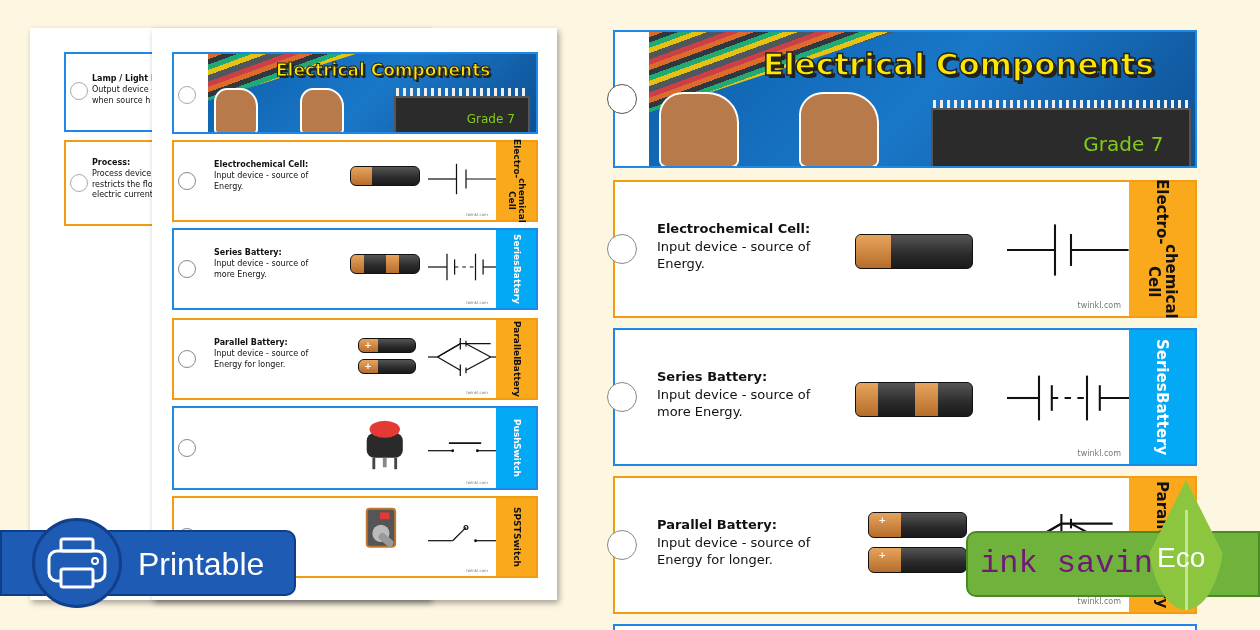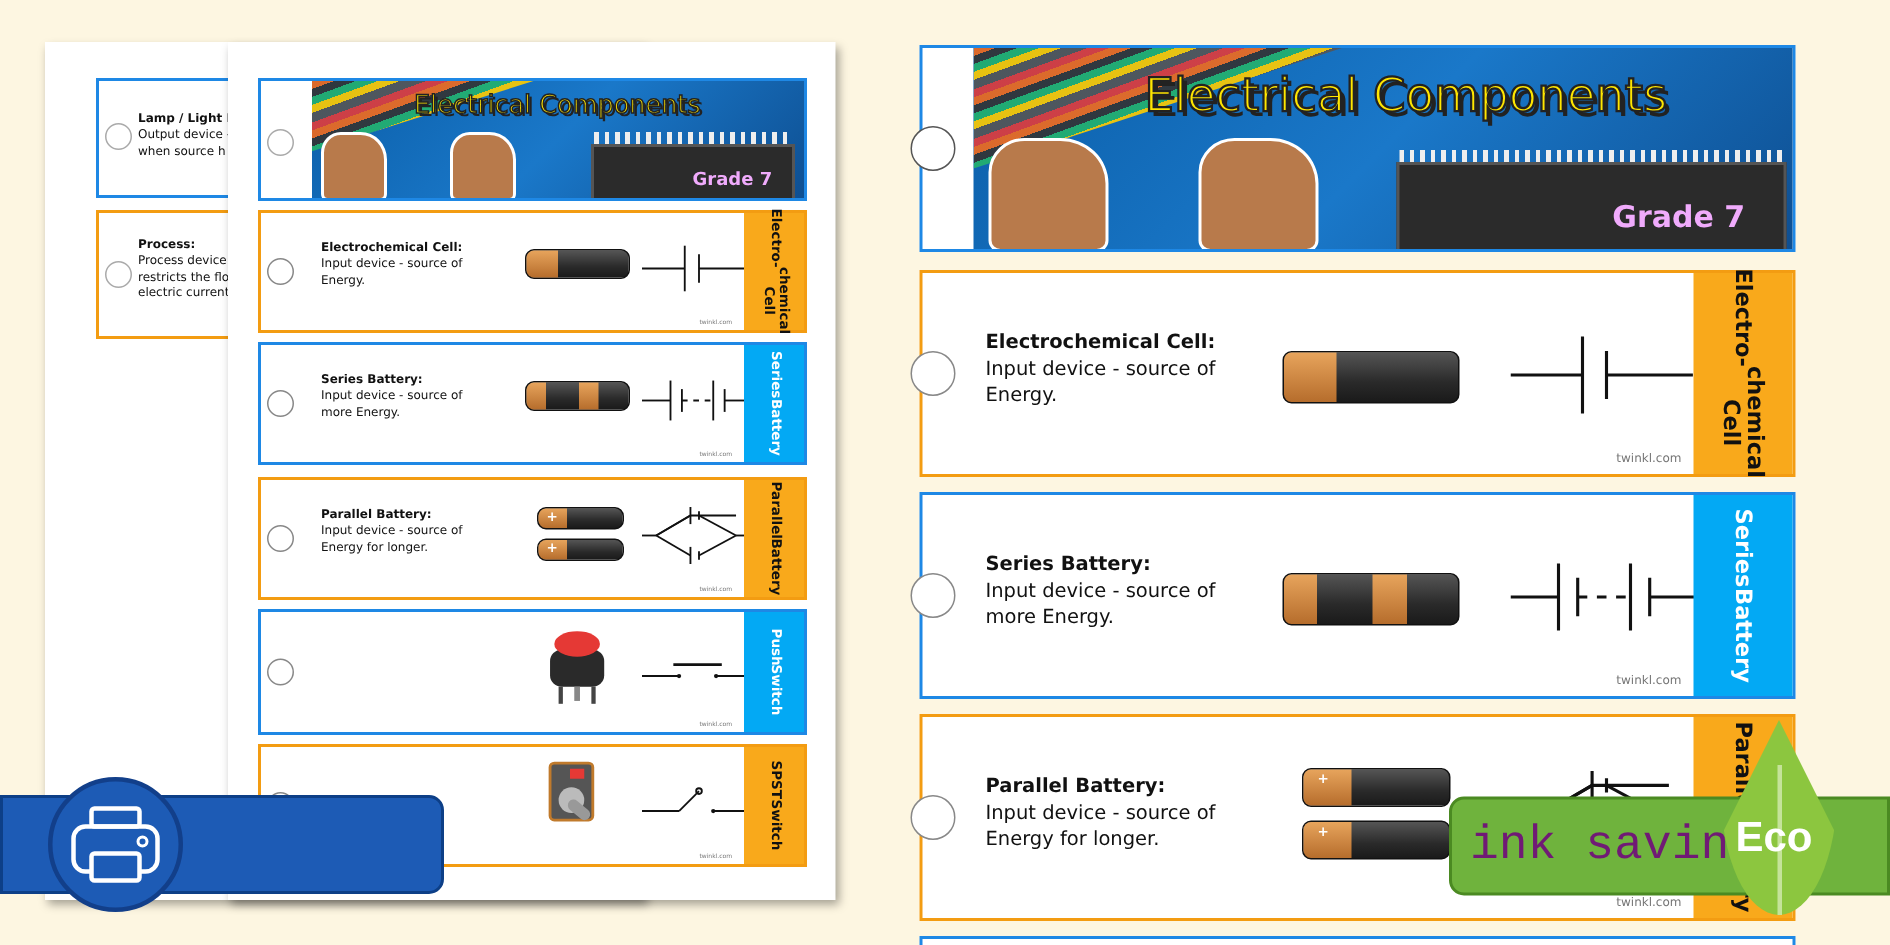--- a/index.html
+++ b/index.html
@@ -12,37 +12,37 @@
   .strip.orange{border-color:#f39c12}
   .strip.blue{border-color:#1e88e5}
   .hole{position:absolute;border:1.5px solid #aaa;border-radius:50%;background:#fff}
   .side-tab{position:absolute;top:0;right:0;bottom:0;display:flex;align-items:center;justify-content:center;writing-mode:vertical-rl;font-weight:bold;text-align:center;line-height:1.1}
   .side-tab.orange{background:#f9a91b;color:#111}
   .side-tab.blue{background:#03a9f4;color:#fff}
   .desc .t{font-weight:bold}
   .desc{color:#111;line-height:1.35}
   .wm{position:absolute;color:#777}
   .banner{position:absolute;background:linear-gradient(135deg,#0b5ea8 0%,#1a78c9 50%,#0e4f92 100%);overflow:hidden}
-  .banner .title{position:absolute;font-weight:normal;color:#ffe600;-webkit-text-stroke:1px #222;text-shadow:2px 2px 0 #222;white-space:nowrap}
+  .banner .title{position:absolute;font-weight:bold;color:#ffe600;-webkit-text-stroke:1px #222;text-shadow:2px 2px 0 #222;white-space:nowrap}
   .chip{position:absolute;background:#2b2b2b;border:2px solid #555}
-  .chip .grade{position:absolute;right:10%;bottom:18%;color:#f0abfc;font-weight:bold}
+  .chip .grade{position:absolute;right:10%;bottom:18%;color:#84cc16;font-weight:normal}
   .chip .pins{position:absolute;left:0;right:0;top:-10px;height:8px;background:repeating-linear-gradient(90deg,#eee 0 3px,transparent 3px 7px)}
   .wires{position:absolute;left:0;top:0;width:45%;height:60%;background:repeating-linear-gradient(160deg,#f26b1d 0 5px,#333 5px 10px,#23b26d 10px 15px,#ffcc00 15px 20px,#555 20px 26px,#e23b3b 26px 31px);opacity:.9;clip-path:polygon(0 0,100% 0,0 100%)}
   .hand{position:absolute;background:#b87a4b;border:2px solid #fff;border-radius:30% 40% 10% 10%}
   .battery{position:absolute;border-radius:6px;background:linear-gradient(180deg,#555,#2a2a2a 60%,#1a1a1a);border:1.5px solid #111}
   .battery .cap{position:absolute;left:0;top:0;bottom:0;background:linear-gradient(180deg,#e7a45c,#b66d2c);border-radius:5px 0 0 5px}
   .battery .plus{position:absolute;color:#fff;font-size:9px;font-weight:bold}
   .symbol{position:absolute}
   .badge-print{position:absolute;left:0;top:530px;width:296px;height:66px;background:#1d5bb5;border-radius:0 10px 10px 0;border:2px solid #0d3f87}
   .badge-print .circle{position:absolute;left:30px;top:-14px;width:90px;height:90px;border-radius:50%;background:#1d5bb5;border:3px solid #123f8a}
   .badge-print .lbl{position:absolute;left:136px;top:14px;color:#fff;font-size:32px;font-family:"Liberation Sans",sans-serif}
   .badge-eco{position:absolute;left:966px;top:531px;width:294px;height:66px;background:#6fb33d;border-radius:10px 0 0 10px;border:2px solid #4b8a22}
   .badge-eco .lbl{position:absolute;left:12px;top:12px;color:#701a75;font-size:32px;font-family:Liberation Mono, monospace}
   .leaf{position:absolute;left:1147px;top:480px;width:78px;height:130px;background:#8cc63f;border-radius:50% 50% 50% 50% / 35% 35% 65% 65%;clip-path:polygon(50% 0,100% 60%,100% 100%,0 100%,0 60%)}
-  .leaf .eco{position:absolute;left:10px;top:62px;color:#fff;font-weight:bold;font-size:28px;font-family:"Liberation Sans",sans-serif}
+  .leaf .eco{position:absolute;left:10px;top:62px;color:#fff;font-weight:normal;font-size:28px;font-family:"Liberation Sans",sans-serif}
   .leaf .stem{position:absolute;left:38px;top:30px;width:3px;height:100px;background:#c5e39a}
 </style>
 </head>
 <body>
 
 <div class="sheet back">
   <div class="strip blue" style="left:34px;top:24px;width:130px;height:80px;color:#1e88e5">
     <div class="hole" style="left:4px;top:28px;width:18px;height:18px"></div>
     <div class="desc" style="position:absolute;left:26px;top:20px;font-size:8px;width:110px;overflow:hidden;white-space:nowrap">
       <div class="t">Lamp / Light Bulb:</div>
@@ -342,20 +342,21 @@
 
 <div class="badge-print">
   <div class="circle">
     <svg width="84" height="84" viewBox="0 0 84 84" style="position:absolute;left:0;top:0">
       <rect x="26" y="18" width="32" height="12" fill="none" stroke="#fff" stroke-width="3" rx="2"></rect>
       <rect x="14" y="30" width="56" height="30" fill="none" stroke="#fff" stroke-width="3" rx="8"></rect>
       <rect x="26" y="48" width="32" height="18" fill="#1d5bb5" stroke="#fff" stroke-width="3" rx="2"></rect>
       <circle cx="60" cy="40" r="3" fill="none" stroke="#fff" stroke-width="2"></circle>
     </svg>
   </div>
+  <div class="lbl">Printable</div>
 </div>
 
 <div class="badge-eco">
   <div class="lbl">ink saving</div>
 </div>
 <div class="leaf">
   <div class="stem"></div>
   <div class="eco">Eco</div>
 </div>
 

